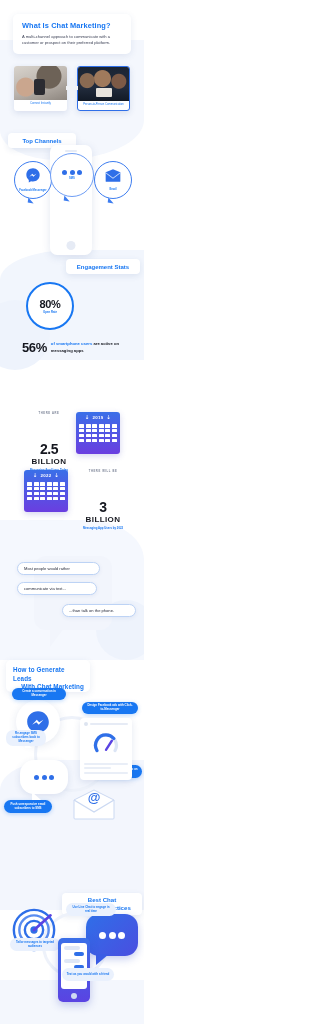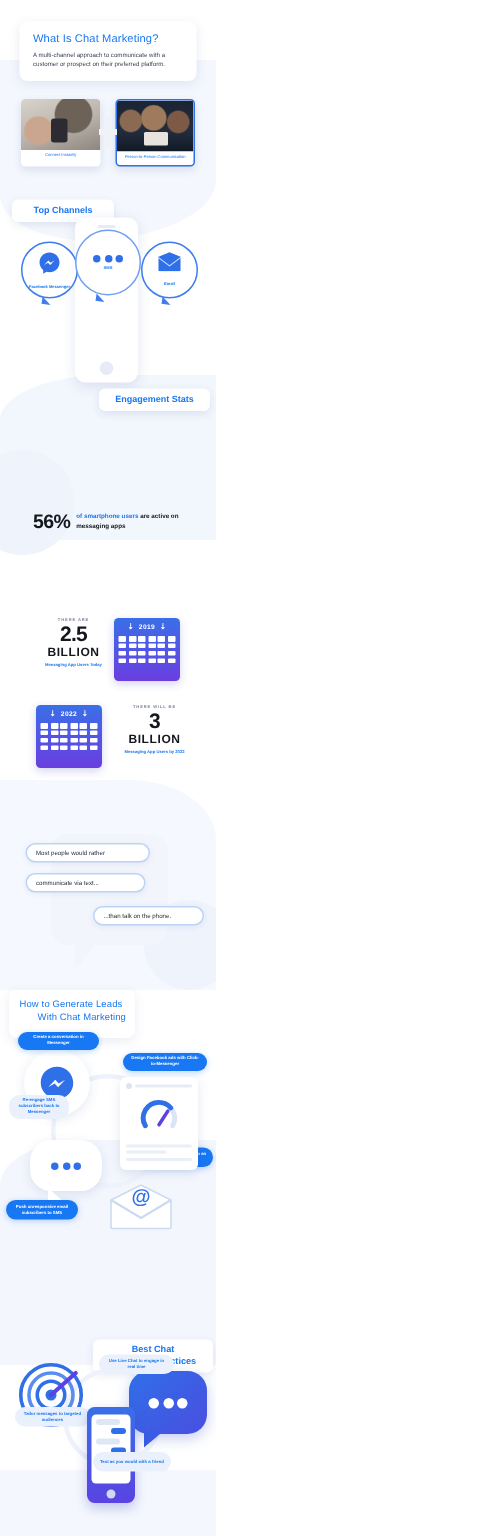--- a/index.html
+++ b/index.html
@@ -24,21 +24,21 @@
   .blob { position:absolute; background:#eef3fc; border-radius:50%; pointer-events:none; }
 
   
   .card {
     position:absolute; background:#fff;
     box-shadow:0 2px 7px rgba(40,70,140,.10);
     border-radius:5px;
   }
 
   
-  .h-title { color:#1877f2; font-weight:normal; letter-spacing:.1px; }
+  .h-title { color:#1877f2; font-weight:bold; letter-spacing:.1px; }
 
   
   .sec-pill {
     position:absolute; background:#fff; border-radius:4px;
     box-shadow:0 2px 6px rgba(40,70,140,.11);
     color:#1877f2; font-weight:bold; display:flex;
     align-items:center; justify-content:center; text-align:center;
   }
 
   
@@ -117,21 +117,21 @@
   .cal .cal-top { height:10px; display:flex; align-items:center; justify-content:center;
                   color:#fff; font-size:4.4px; font-weight:bold; letter-spacing:.3px; gap:3px; }
   .cal .cal-top span.ar { font-size:5px; }
   .cal .grid { display:grid; grid-template-columns:repeat(6,1fr); gap:1.3px; padding:2px 3px; }
   .cal .grid i { display:block; height:3.6px; background:#fff; border-radius:.6px; }
   #cal-2019 { left:76px; top:412px; }
   #cal-2022 { left:24px; top:470px; }
 
   .bstat { position:absolute; width:62px; text-align:center; }
   .bstat .pre { font-size:2.7px; color:#7a8296; letter-spacing:.6px; font-weight:bold; }
-  .bstat .num { font-size:14px; font-weight:bold; color:#15171f; line-height:1.05; letter-spacing:-.5px; }
+  .bstat .num { font-size:14px; font-weight:bold; color:#15171f; line-height:1.05; letter-spacing:-.5px;margin-top:27px; }
   .bstat .unit { font-size:8px; font-weight:bold; color:#15171f; letter-spacing:.4px; }
   .bstat .cap { font-size:2.8px; color:#1877f2; margin-top:2px; font-weight:bold; }
   #bstat-25 { left:18px; top:412px; }
   #bstat-3 { left:72px; top:470px; }
 
   
   #ghost-bubble { position:absolute; left:34px; top:556px; width:78px; height:74px;
                   background:#f2f5fc; border-radius:12px; }
   #ghost-bubble:after { content:""; position:absolute; left:16px; bottom:-17px; width:0; height:0;
     border-left:15px solid #f2f5fc; border-bottom:20px solid transparent; }
@@ -287,20 +287,24 @@
       <svg width="16" height="13" viewBox="0 0 24 19">
           <path d="M1 4.5 12 0l11 4.5V18a1 1 0 0 1-1 1H2a1 1 0 0 1-1-1V4.5z" fill="#2f6fe8"></path>
           <path d="M1 4.8 12 13l11-8.2V6l-11 8.2L1 6V4.8z" fill="#cfe0fb"></path>
         </svg>
     </span>
     <span class="ch-label">Email</span>
   </div>
 
   <div class="sec-pill" id="pill-engagement">Engagement Stats</div>
 
+  <div class="ring" id="ring-open">
+    <span class="big">80%</span>
+    <span class="sub">Open Rate</span>
+  </div>
 
   <div id="stat-87">
     <span class="pct">56%</span>
     <span class="txt">
       <b>of smartphone users</b>
       <span>are active on messaging apps</span>
     </span>
   </div>
 
   <div class="bstat" id="bstat-25">

